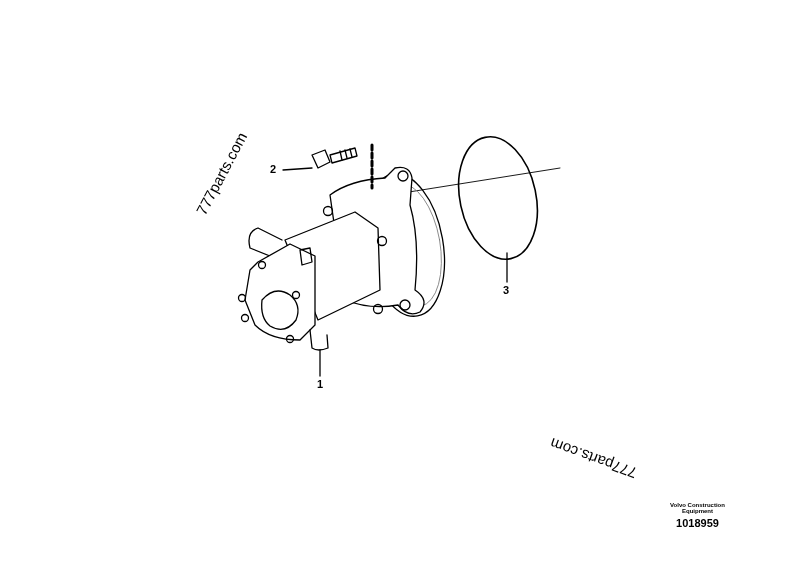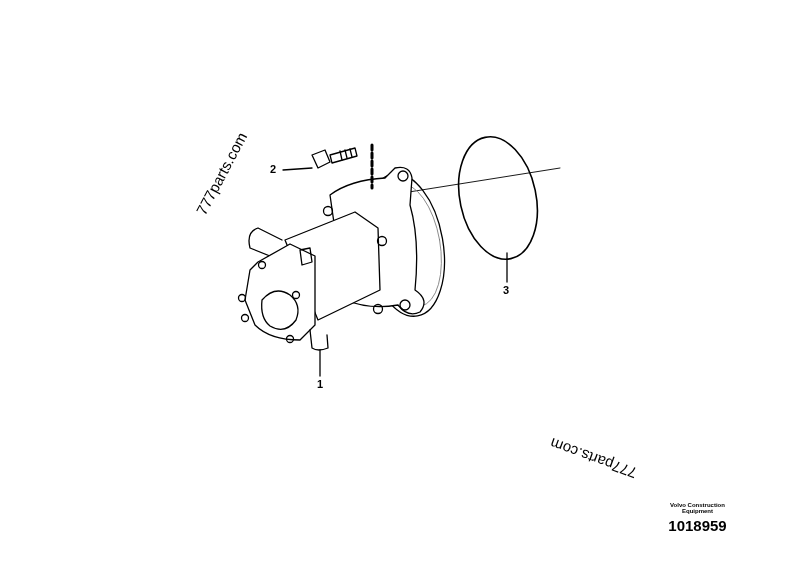--- a/index.html
+++ b/index.html
@@ -2,21 +2,21 @@
 <html><head>
 <meta charset="utf-8">
 <style>
   html, body { margin:0; padding:0; background:#ffffff; }
   body { width:800px; height:565px; position:relative; overflow:hidden; font-family:"Liberation Sans", sans-serif; }
   svg { position:absolute; left:0; top:0; }
   .callout { position:absolute; font-weight:bold; font-size:11px; color:#000; }
   .wm { position:absolute; font-size:15px; color:#000; white-space:nowrap; }
   .brand { position:absolute; left:640px; width:115px; text-align:center; color:#000; }
   .brand .l1 { font-size:6px; font-weight:bold; }
-  .brand .num { font-size:15px; font-weight:bold; margin-top:3px; }
+  .brand .num { font-size:11px; font-weight:bold; margin-top:3px; }
 </style>
 </head>
 <body>
 
 <svg width="800" height="565" viewBox="0 0 800 565">
   <g fill="none" stroke="#000" stroke-width="1.3" stroke-linejoin="round" stroke-linecap="round">
 
     <line x1="390" y1="195" x2="560" y2="168" stroke-width="0.9"></line>
 
     <ellipse cx="498" cy="198" rx="38" ry="62" transform="rotate(-12 498 198)" stroke-width="1.6"></ellipse>

